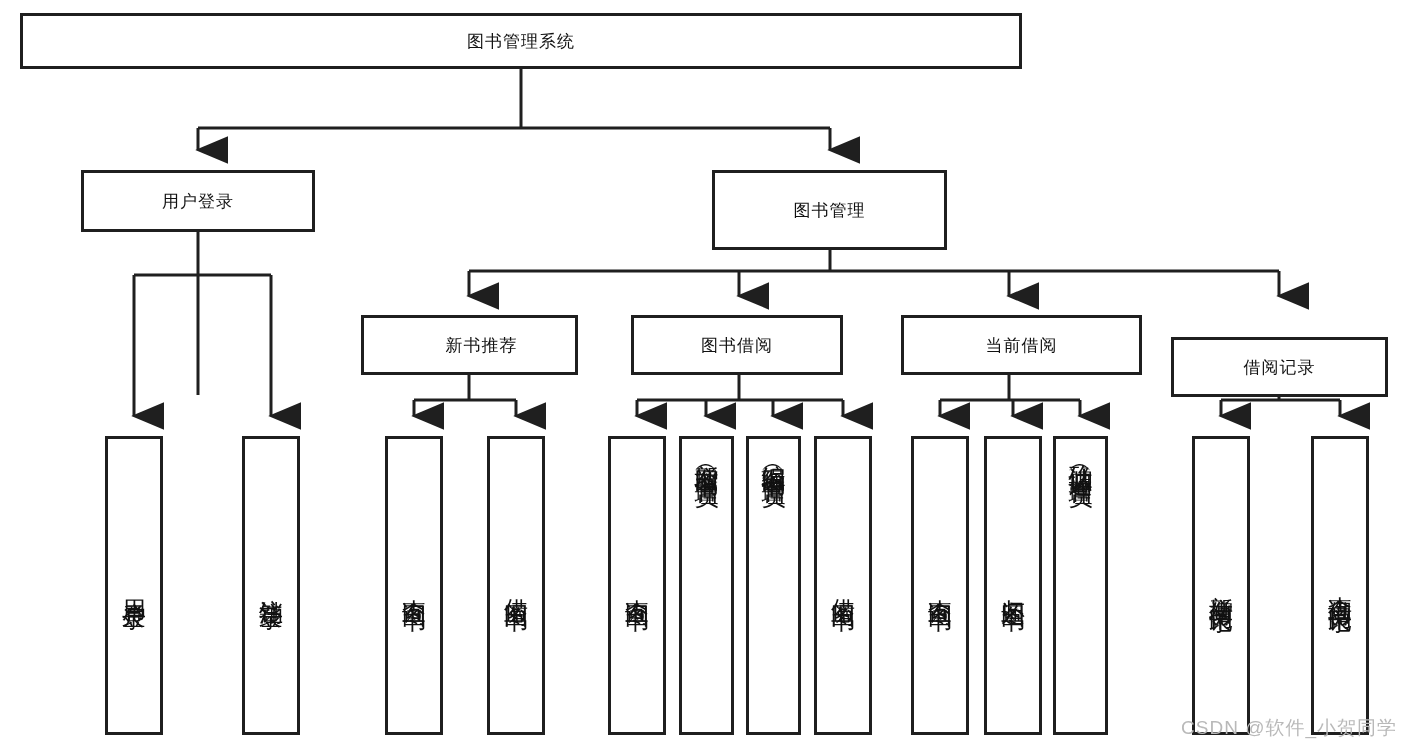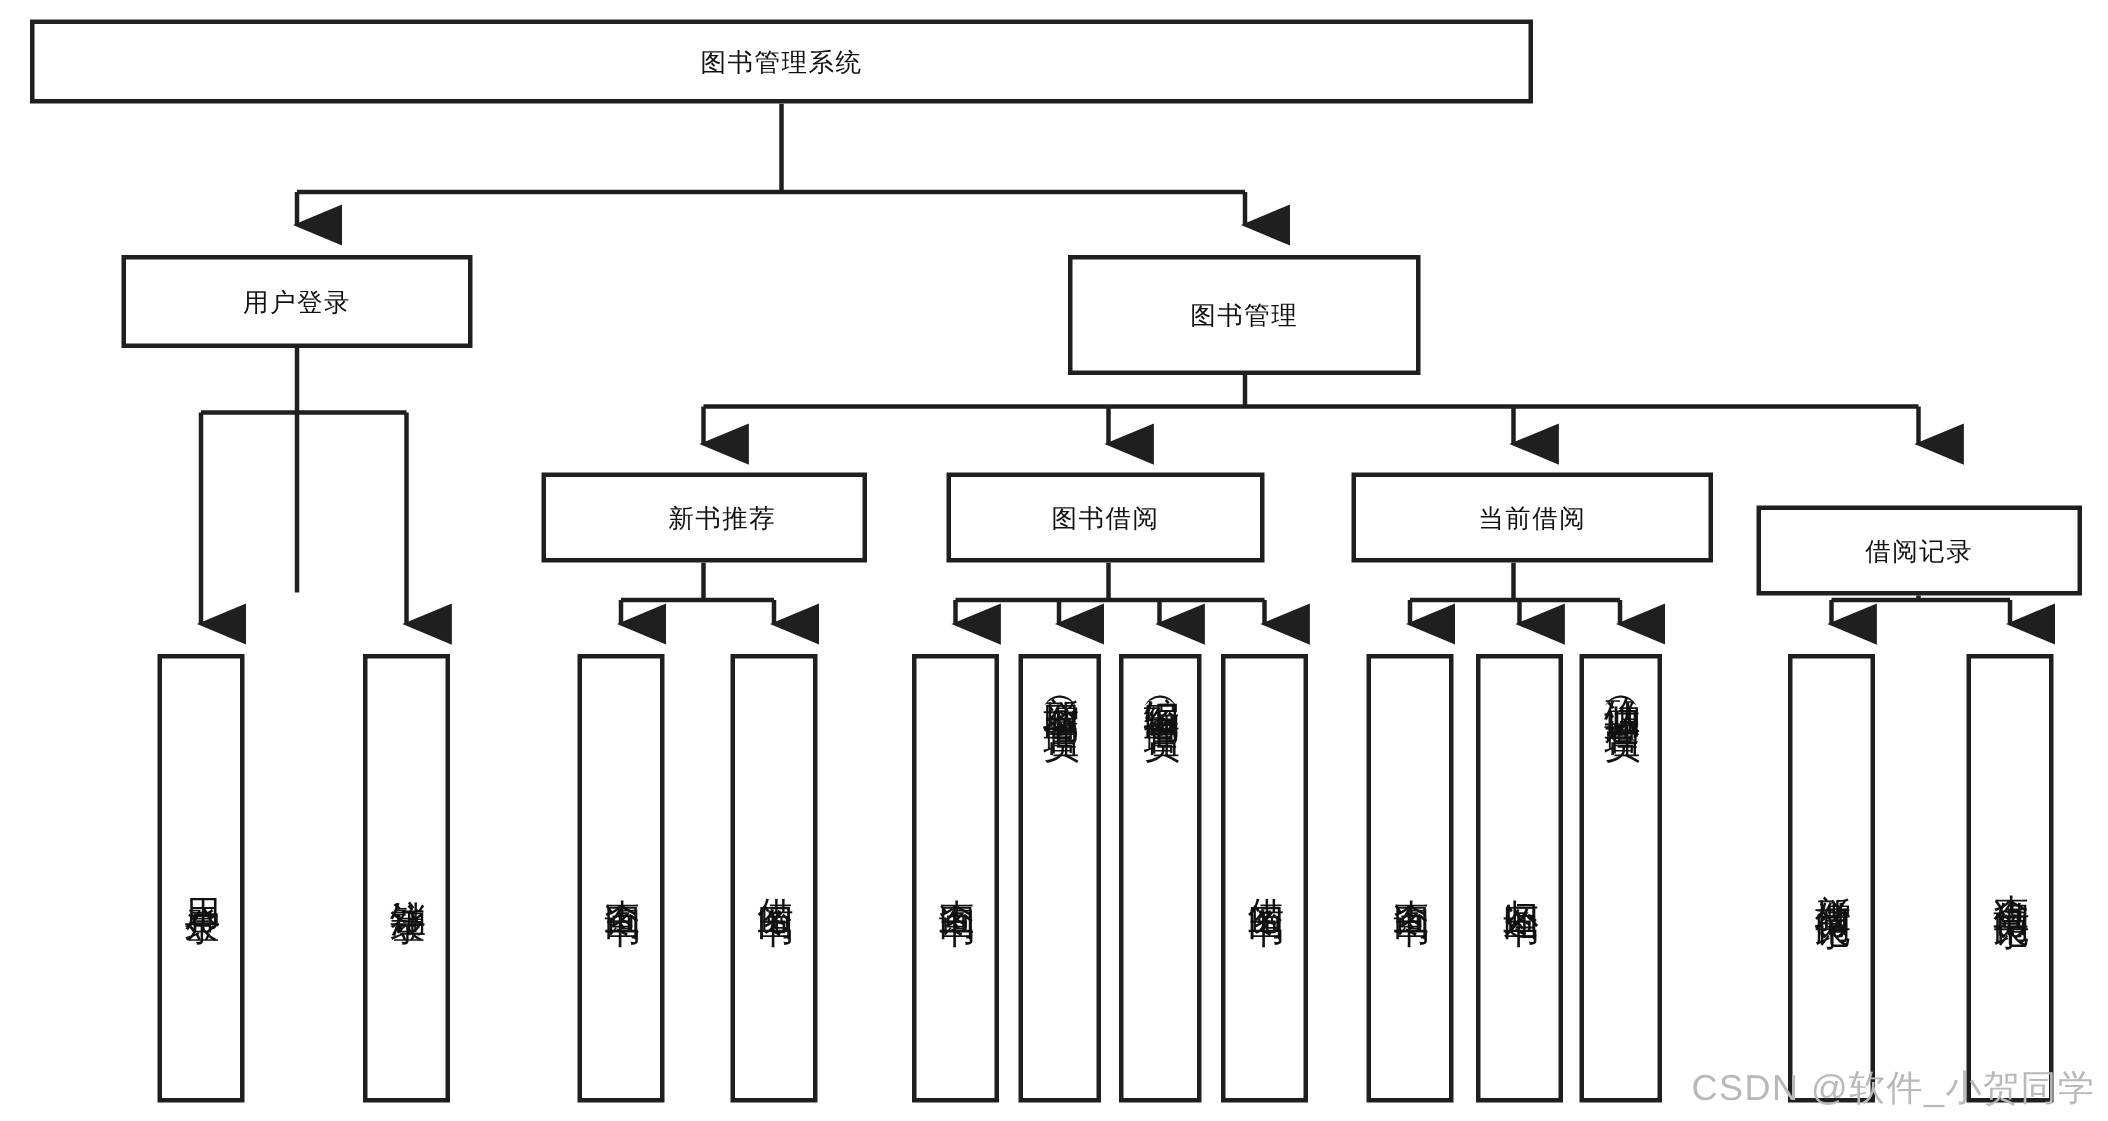--- a/index.html
+++ b/index.html
@@ -55,21 +55,21 @@
     white-space: nowrap;
     color: #111111;
   }
   .hlabel {
     white-space: nowrap;
   }
   .watermark {
     position: absolute;
     right: 8px;
     bottom: 6px;
-    font-size: 24px;
+    font-size: 19px;
     color: #b9b9b9;
     letter-spacing: 1px;
     white-space: nowrap;
   }
 </style>
 </head>
 <body>
 
 <div id="canvas">
 

